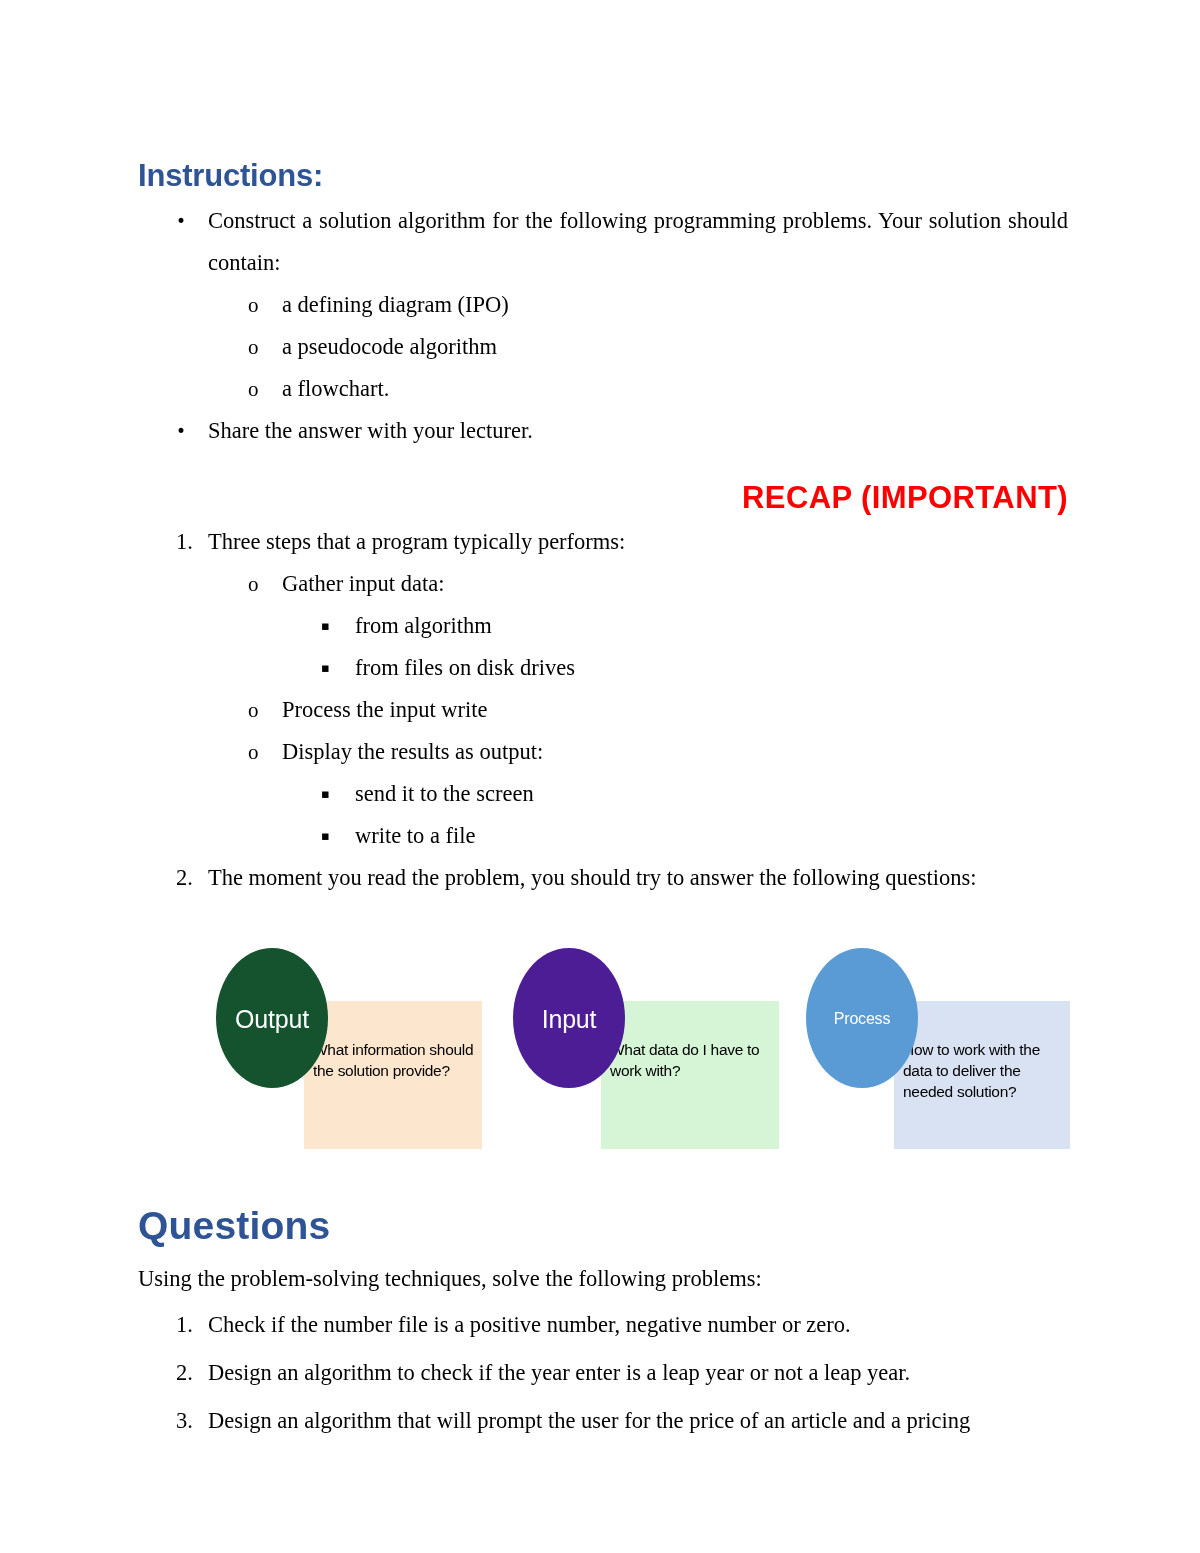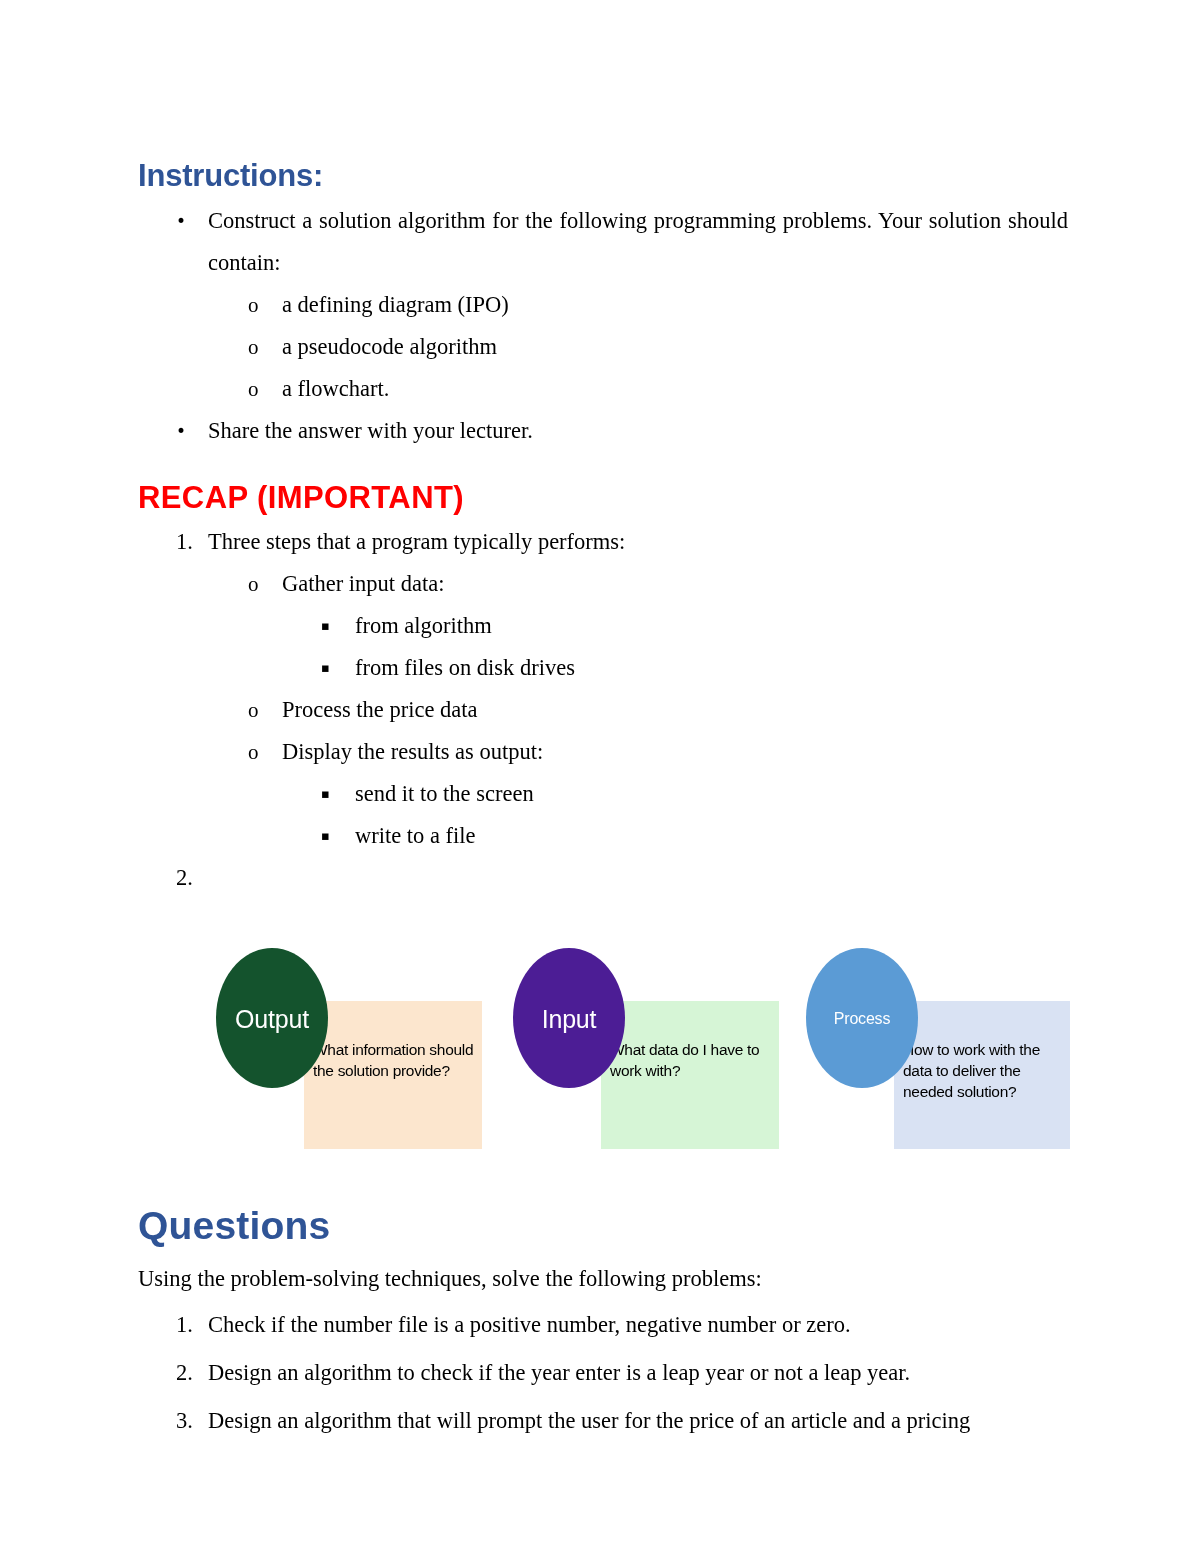--- a/index.html
+++ b/index.html
@@ -205,21 +205,21 @@
         <span class="marker circ">o</span>
         <span>a flowchart.</span>
       </li>
 
       <li class="lvl l1">
         <span class="marker disc">•</span>
         <span>Share the answer with your lecturer.</span>
       </li>
     </ul>
 
-    <h1 class="doc-h-red" style="margin-top:28px;">RECAP (IMPORTANT)</h1>
+    <h1 class="doc-h-red" style="margin-top:28px;text-align:right;">RECAP (IMPORTANT)</h1>
 
     <ol>
       <li class="lvl l1">
         <span class="marker num">1.</span>
         <span>Three steps that a program typically performs:</span>
       </li>
 
       <li class="lvl l2">
         <span class="marker circ">o</span>
         <span>Gather input data:</span>
@@ -228,38 +228,39 @@
         <span class="marker sq">▪</span>
         <span>from algorithm</span>
       </li>
       <li class="lvl l3">
         <span class="marker sq">▪</span>
         <span>from files on disk drives</span>
       </li>
 
       <li class="lvl l2">
         <span class="marker circ">o</span>
-        <span>Process the price data</span>
+        <span>Process the input write</span>
       </li>
 
       <li class="lvl l2">
         <span class="marker circ">o</span>
         <span>Display the results as output:</span>
       </li>
       <li class="lvl l3">
         <span class="marker sq">▪</span>
         <span>send it to the screen</span>
       </li>
       <li class="lvl l3">
         <span class="marker sq">▪</span>
         <span>write to a file</span>
       </li>
 
       <li class="lvl l1">
         <span class="marker num">2.</span>
+        <span>The moment you read the problem, you should try to answer the following questions:</span>
       </li>
     </ol>
 
   </div>
 
   <div class="ipo">
 
     <div class="ipo-group" id="grp-output">
       <div class="ipo-box" style="background:#FCE6CE;">
         <span>What information should the solution provide?</span>

